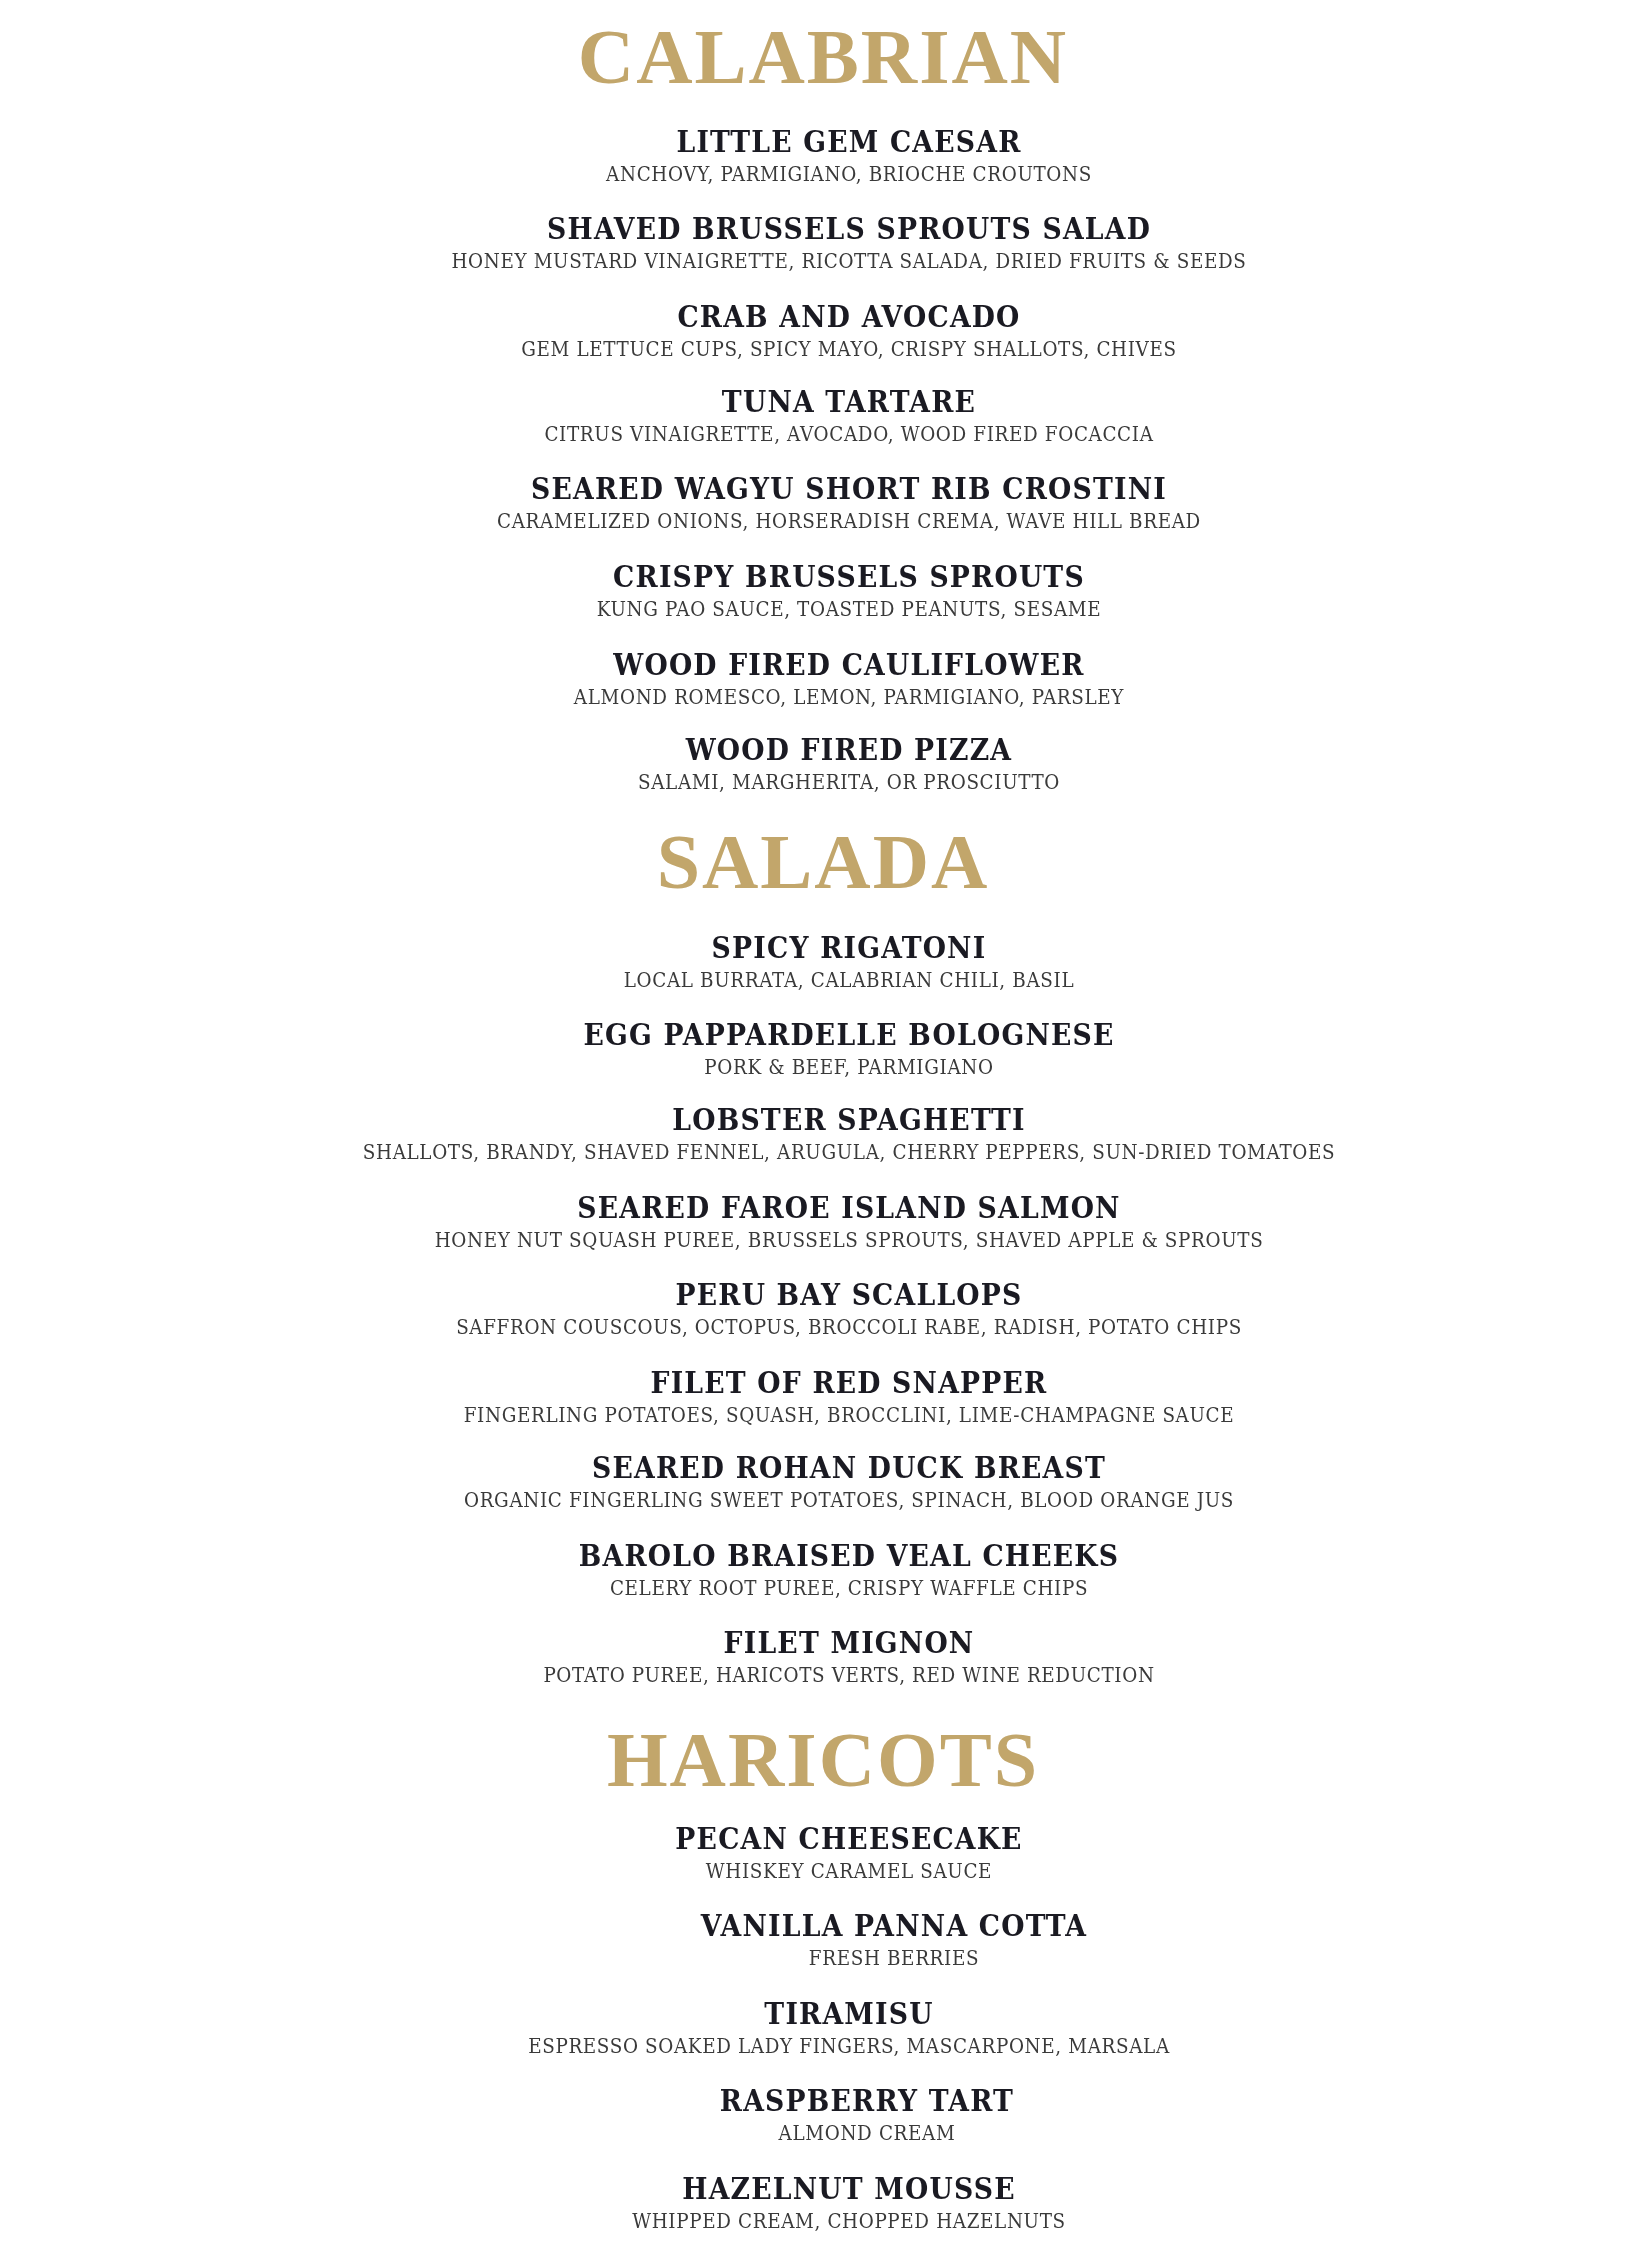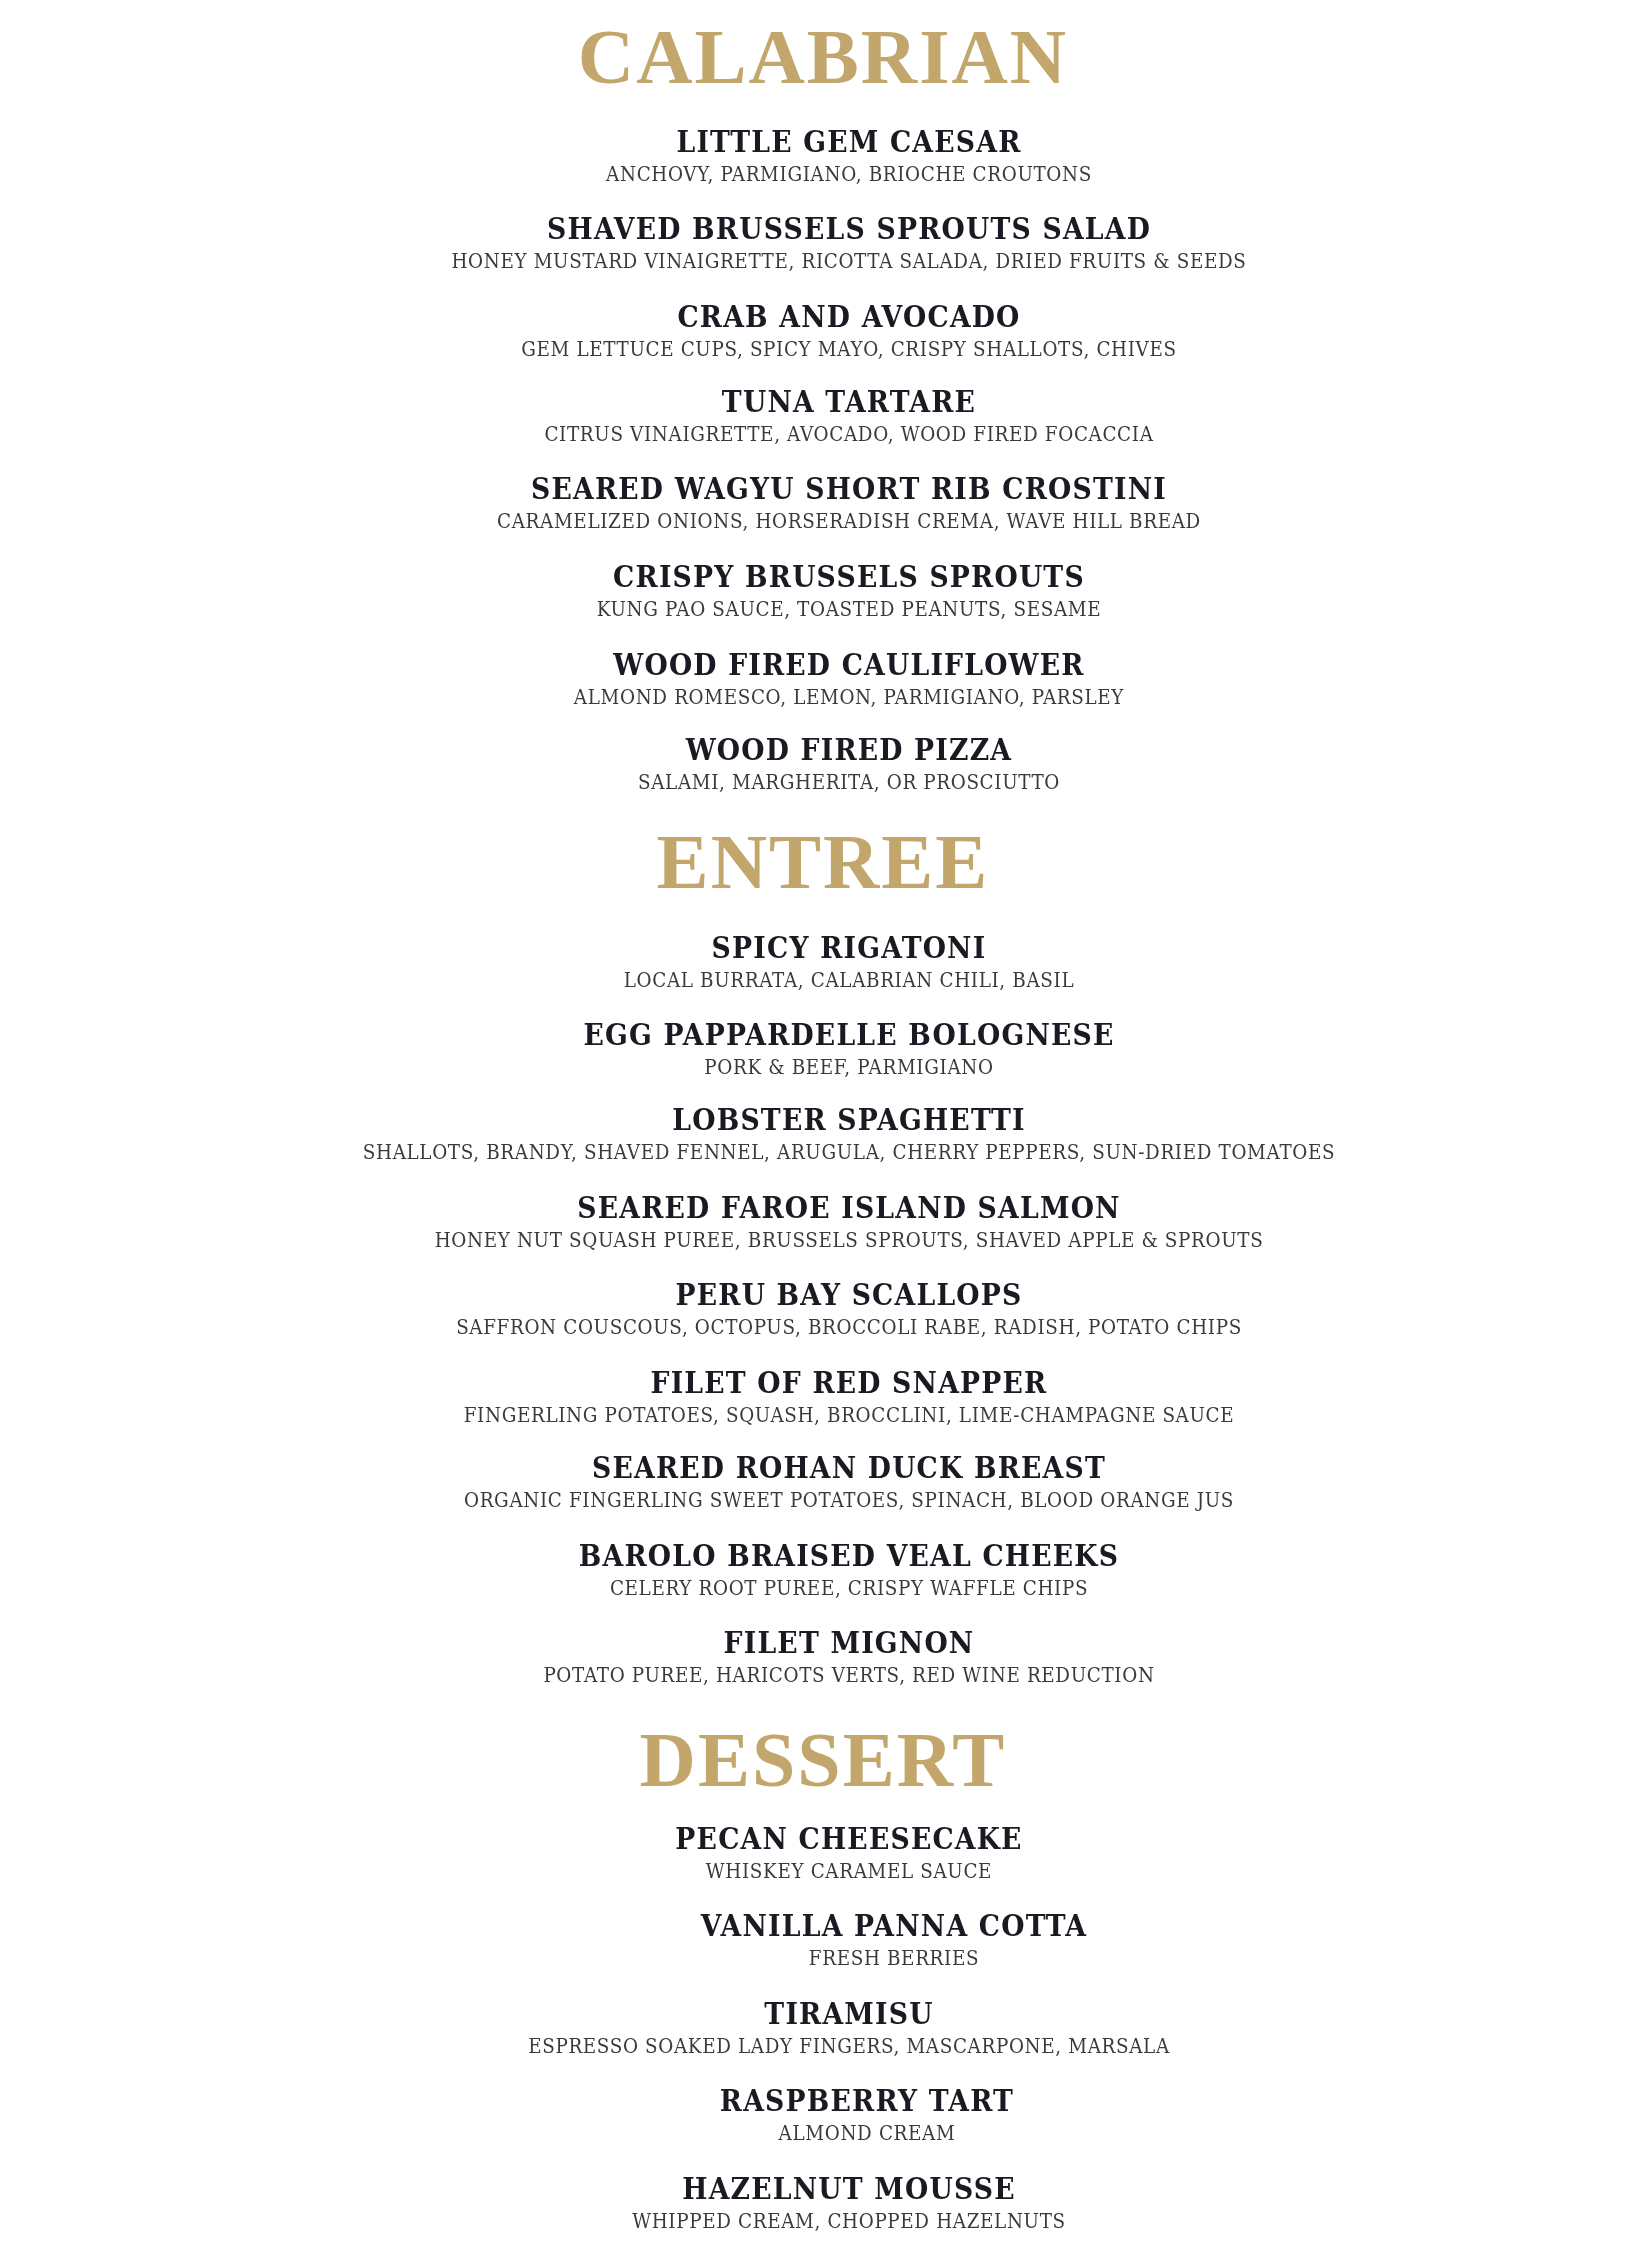--- a/index.html
+++ b/index.html
@@ -98,21 +98,21 @@
       <span class="item-name">WOOD FIRED CAULIFLOWER</span>
       <span class="item-desc">ALMOND ROMESCO, LEMON, PARMIGIANO, PARSLEY</span>
     </div>
     <div class="item" style="top:732px;">
       <span class="item-name">WOOD FIRED PIZZA</span>
       <span class="item-desc">SALAMI, MARGHERITA, OR PROSCIUTTO</span>
     </div>
   </section>
 
   <section>
-    <h1 class="section-title" style="top:823px;">ENTREE</h1>
+    <h1 class="section-title" style="top:823px;">SALADA</h1>
 
     <div class="item" style="top:930px;">
       <span class="item-name">SPICY RIGATONI</span>
       <span class="item-desc">LOCAL BURRATA, CALABRIAN CHILI, BASIL</span>
     </div>
     <div class="item" style="top:1017px;">
       <span class="item-name">EGG PAPPARDELLE BOLOGNESE</span>
       <span class="item-desc">PORK &amp; BEEF, PARMIGIANO</span>
     </div>
     <div class="item" style="top:1102px;">
@@ -139,21 +139,21 @@
       <span class="item-name">BAROLO BRAISED VEAL CHEEKS</span>
       <span class="item-desc">CELERY ROOT PUREE, CRISPY WAFFLE CHIPS</span>
     </div>
     <div class="item" style="top:1625px;">
       <span class="item-name">FILET MIGNON</span>
       <span class="item-desc">POTATO PUREE, HARICOTS VERTS, RED WINE REDUCTION</span>
     </div>
   </section>
 
   <section>
-    <h1 class="section-title" style="top:1721px;">DESSERT</h1>
+    <h1 class="section-title" style="top:1721px;">HARICOTS</h1>
 
     <div class="item" style="top:1821px;">
       <span class="item-name">PECAN CHEESECAKE</span>
       <span class="item-desc">WHISKEY CARAMEL SAUCE</span>
     </div>
     <div class="item" style="top:1908px;margin-left:45px;">
       <span class="item-name">VANILLA PANNA COTTA</span>
       <span class="item-desc">FRESH BERRIES</span>
     </div>
     <div class="item" style="top:1996px;">

